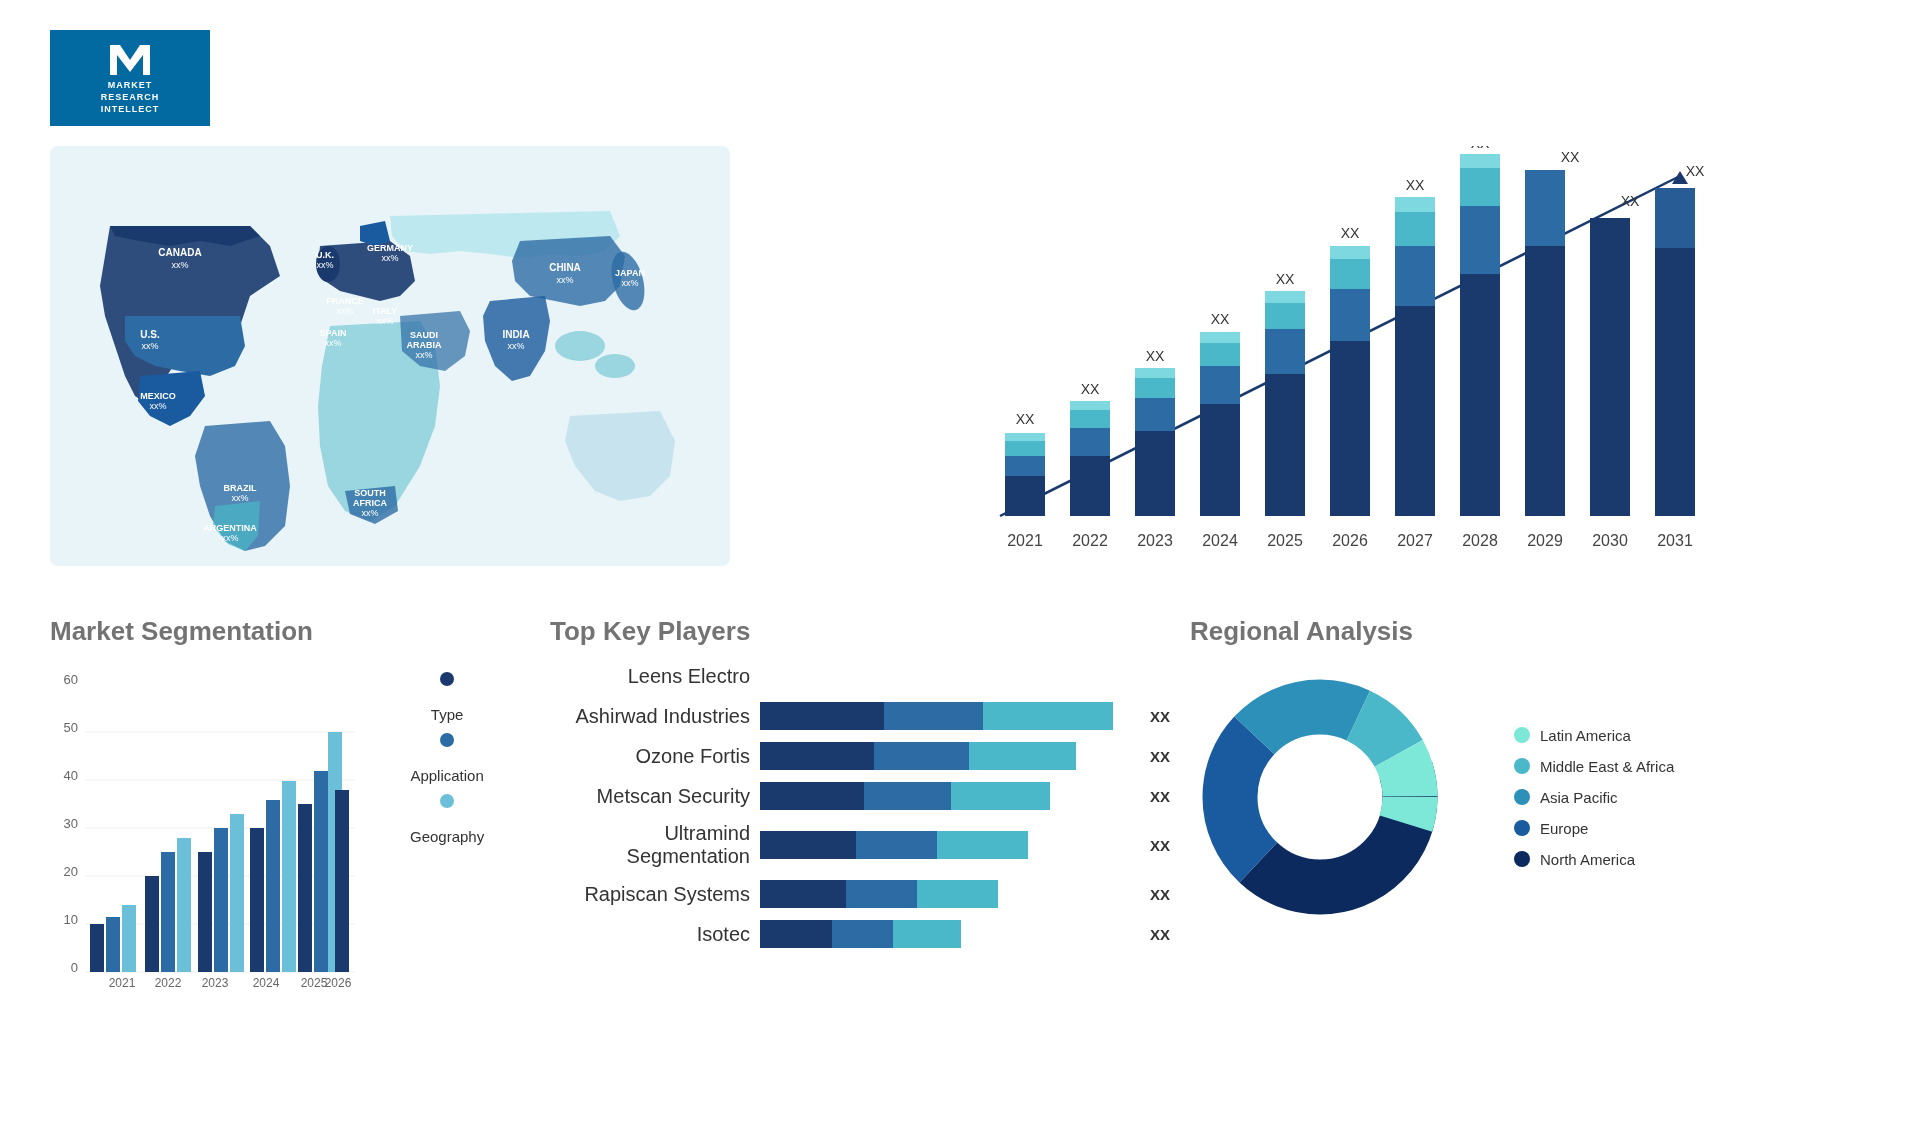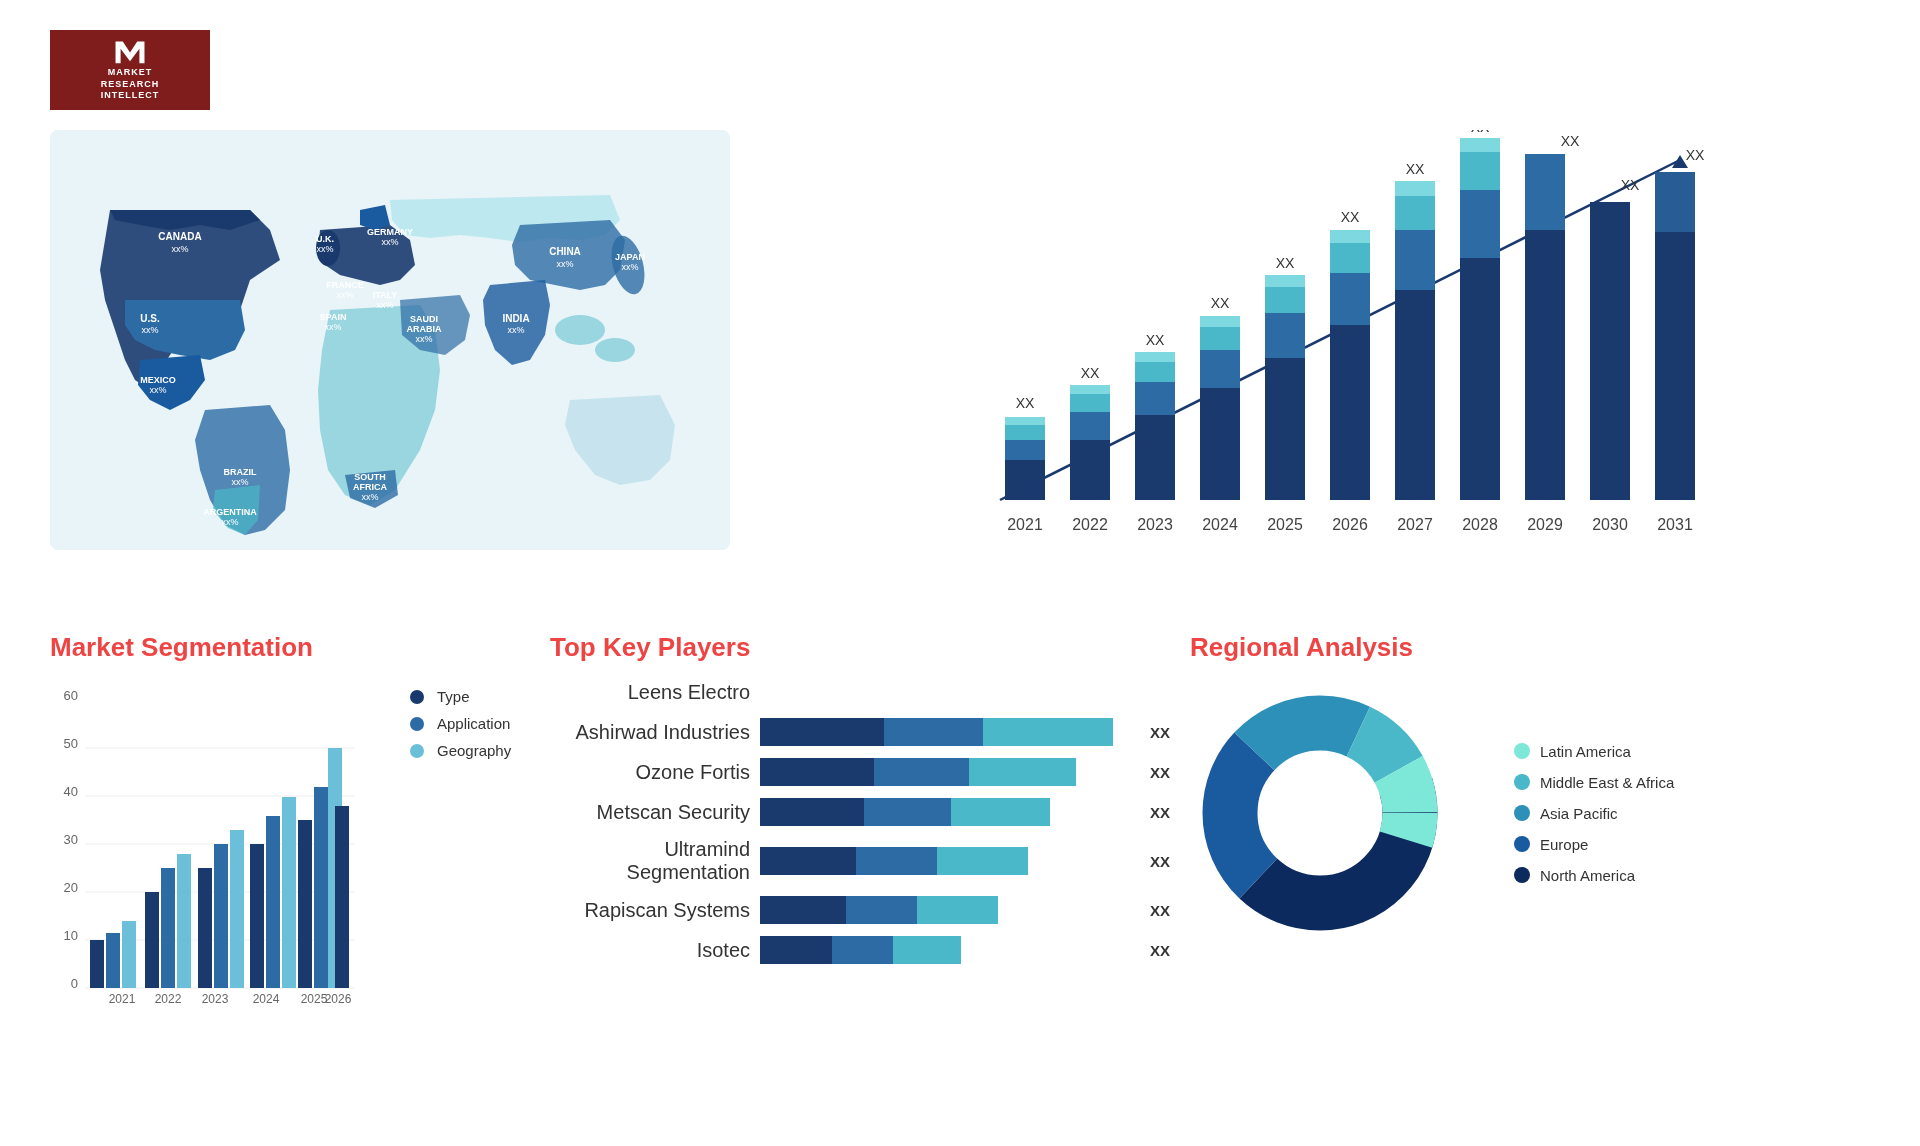--- a/index.html
+++ b/index.html
@@ -36,22 +36,22 @@
 
     .logo-container {
       display: flex;
       flex-direction: column;
       align-items: center;
       gap: 5px;
     }
 
     .logo-box {
       width: 160px;
-      height: 80px;
-      background: #7f1d1d;
+      height: 96px;
+      background: #0369a1;
       display: flex;
       flex-direction: column;
       align-items: center;
       justify-content: center;
       padding: 8px;
       position: relative;
     }
 
     .logo-m {
       width: 50px;
@@ -108,23 +108,22 @@
     }
 
     
     .segmentation-section {
       flex: 0 0 480px;
     }
 
     .section-title {
       font-size: 26px;
       font-weight: 700;
-      color: #ef4444;
+      color: #737373;
       margin-bottom: 15px;
-      margin-top: 32px;
     }
 
     
     .players-section {
       flex: 0 0 620px;
     }
 
     .players-chart {
       margin-top: 10px;
     }
@@ -215,21 +214,22 @@
       display: flex;
       flex-direction: column;
       gap: 10px;
       margin-top: 10px;
       margin-left: 20px;
     }
 
     .seg-legend-item {
       display: flex;
       align-items: center;
-      gap: 13px;
+      gap: 20px;
+      flex-direction: column;
     }
 
     .seg-dot {
       width: 14px;
       height: 14px;
       border-radius: 50%;
     }
 
     .seg-label {
       font-size: 15px;

